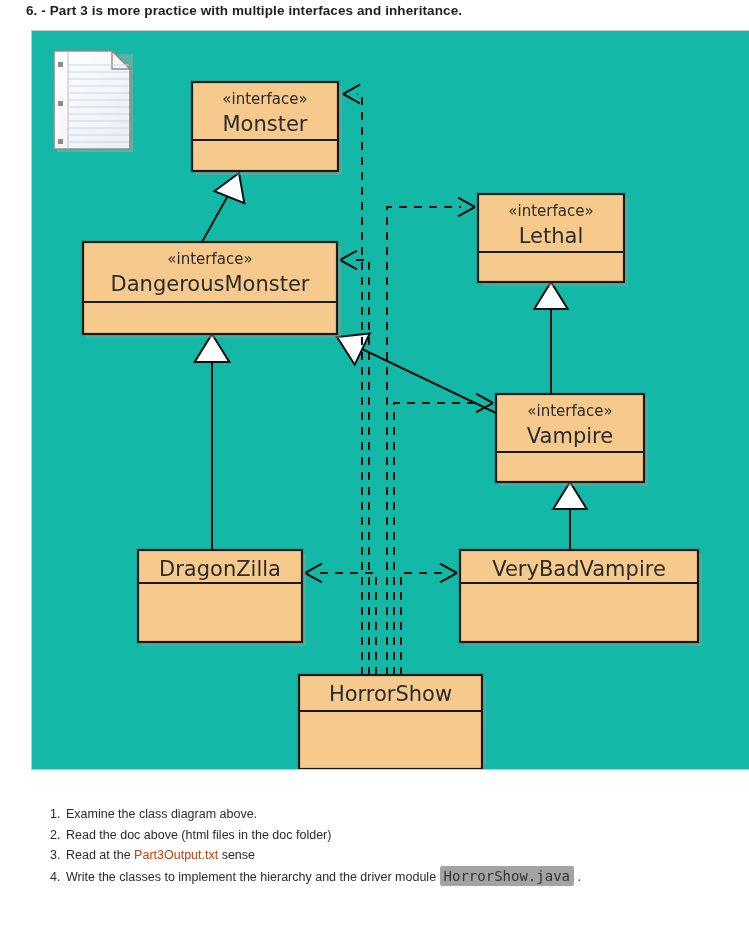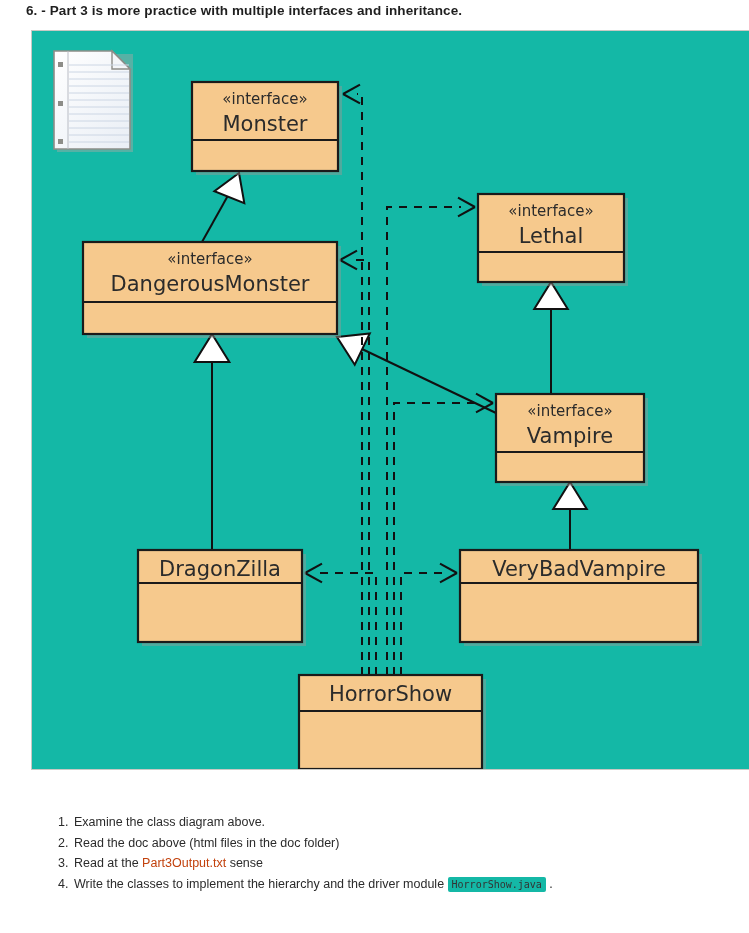--- a/index.html
+++ b/index.html
@@ -60,34 +60,34 @@
   .instructions {
     position: absolute;
     left: 30px;
     top: 796px;
     width: 700px;
     font-size: 12.5px;
     color: #2b2b2b;
     line-height: 20.5px;
   }
   .instructions ol {
-    margin: 16px;
+    margin: 8px;
     padding: 0 0 0 26px;
     list-style-type: decimal;
   }
   .instructions li {
     padding-left: 2px;
   }
   .link-text {
     color: #c2410c;
   }
   .code-chip {
     font-family: "DejaVu Sans Mono", monospace;
-    font-size: 10px;
-    background: #14b8a6;
+    font-size: 14px;
+    background: #a3a3a3;
     padding: 2px 4px;
     border-radius: 2px;
     color: #333333;
   }
   .note {
     position: absolute;
     left: 30px;
     top: 892px;
     font-size: 12.5px;
     color: #2b2b2b;

